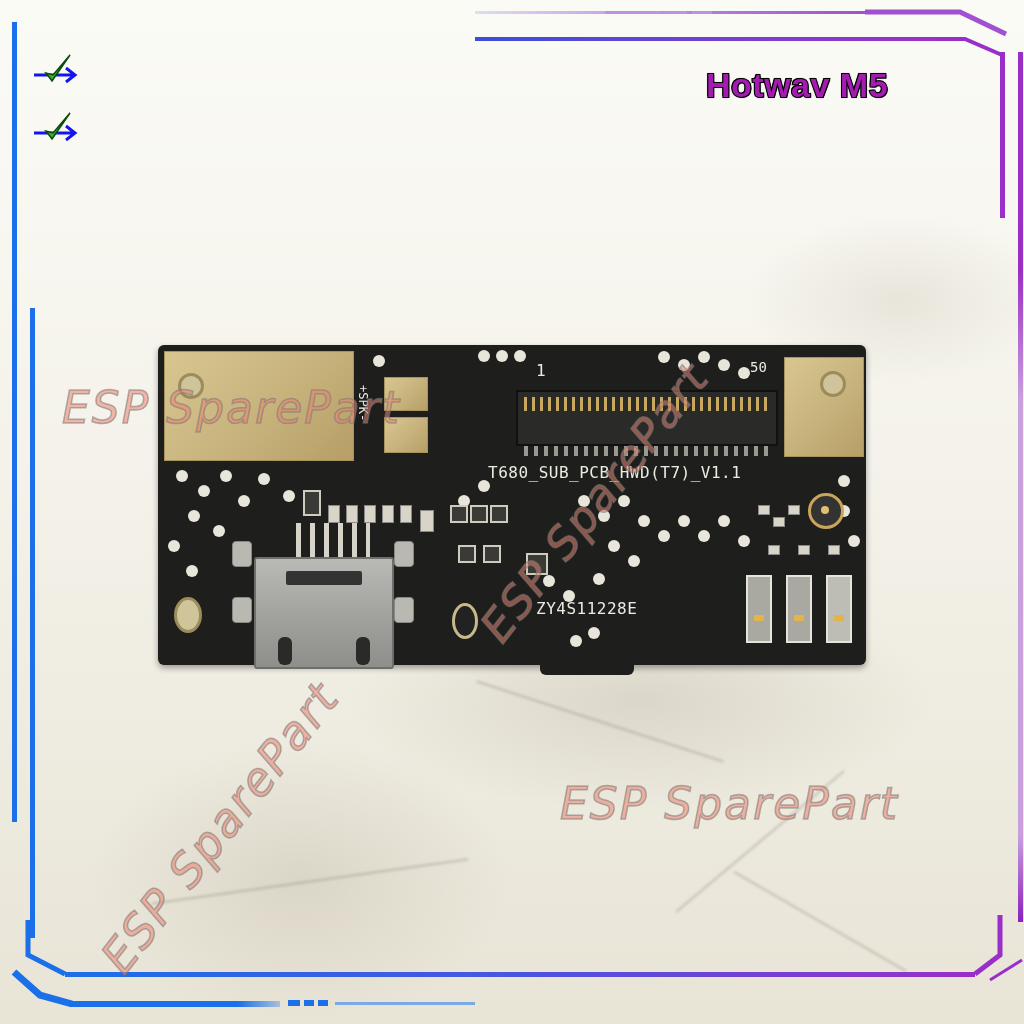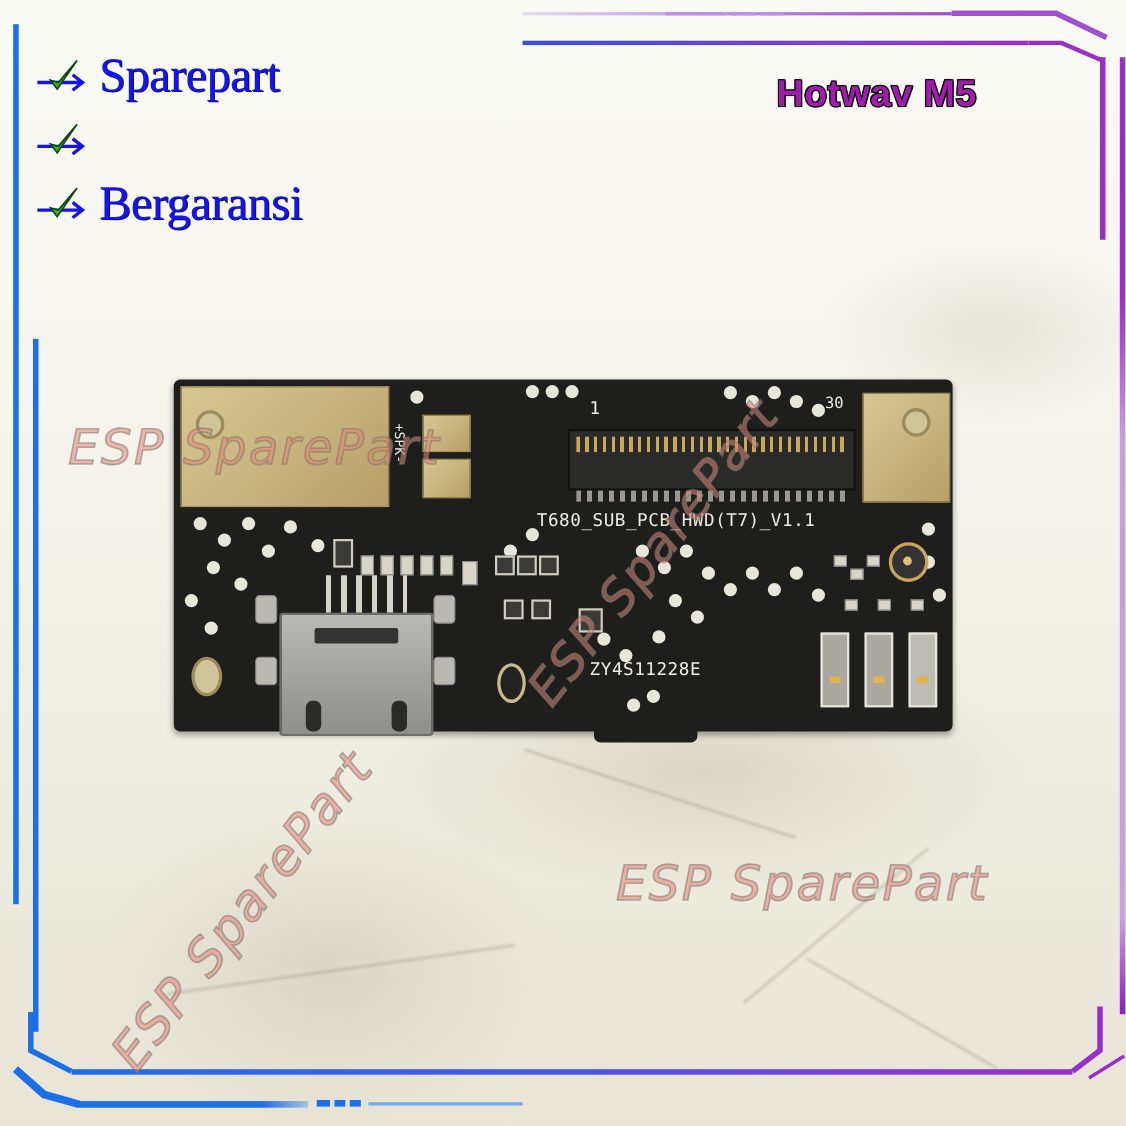--- a/index.html
+++ b/index.html
@@ -121,39 +121,29 @@
 </svg>
 
 <div class="features">
   <div class="feature">
     <span class="chk">
       <svg width="52" height="40" viewBox="0 0 52 40">
           <path d="M2 26 H42 M34 19 L43 26 L34 33" fill="none" stroke="#1414f0" stroke-width="3"></path>
           <path d="M14 24 L20 32 L38 6 L21 26 Z" fill="#3cae3c" stroke="#0a4a0a" stroke-width="1.5"></path>
         </svg>
     </span>
-    <span class="label">Sparepart</span>
   </div>
   <div class="feature">
     <span class="chk">
       <svg width="52" height="40" viewBox="0 0 52 40">
           <path d="M2 26 H42 M34 19 L43 26 L34 33" fill="none" stroke="#1414f0" stroke-width="3"></path>
           <path d="M14 24 L20 32 L38 6 L21 26 Z" fill="#3cae3c" stroke="#0a4a0a" stroke-width="1.5"></path>
         </svg>
     </span>
   </div>
-  <div class="feature">
-    <span class="chk">
-      <svg width="52" height="40" viewBox="0 0 52 40">
-          <path d="M2 26 H42 M34 19 L43 26 L34 33" fill="none" stroke="#1414f0" stroke-width="3"></path>
-          <path d="M14 24 L20 32 L38 6 L21 26 Z" fill="#3cae3c" stroke="#0a4a0a" stroke-width="1.5"></path>
-        </svg>
-    </span>
-    <span class="label">Bergaransi</span>
-  </div>
 </div>
 
 <div class="title">Hotwav M5</div>
 
 <div class="pcb">
   <div class="pcb-body"></div>
   <div class="pcb-notch"></div>
   <div class="pcb-port-ext"></div>
 
   <div class="gold-pad" style="left:6px;top:6px;width:188px;height:108px;"></div>
@@ -161,21 +151,21 @@
   <div class="mount-hole" style="left:20px;top:28px;width:20px;height:20px;"></div>
   <div class="mount-hole" style="left:662px;top:26px;width:20px;height:20px;"></div>
   <div class="mount-hole" style="left:16px;top:252px;width:22px;height:30px;"></div>
   <div class="mount-hole" style="left:294px;top:258px;width:20px;height:30px;background:#222;border-color:#c7b98a;"></div>
 
   <div class="gold-pad" style="left:226px;top:32px;width:42px;height:32px;"></div>
   <div class="gold-pad" style="left:226px;top:72px;width:42px;height:34px;"></div>
   <div class="silk" style="left:198px;top:40px;font-size:12px;writing-mode:vertical-rl;">+SPK-</div>
 
   <div class="silk" style="left:378px;top:16px;font-size:16px;">1</div>
-  <div class="silk" style="left:592px;top:14px;font-size:14px;">30</div>
+  <div class="silk" style="left:592px;top:14px;font-size:14px;">50</div>
   <div class="connector">
     <div class="pins"></div>
     <div class="pins-b"></div>
   </div>
 
   <div class="silk" style="left:330px;top:118px;font-size:16px;letter-spacing:0.5px;">T680_SUB_PCB_HWD(T7)_V1.1</div>
   <div class="silk" style="left:378px;top:254px;font-size:16px;letter-spacing:0.5px;">ZY4S11228E</div>
 
   <div class="via" style="left:18px;top:125px;"></div>
   <div class="via" style="left:40px;top:140px;"></div>

